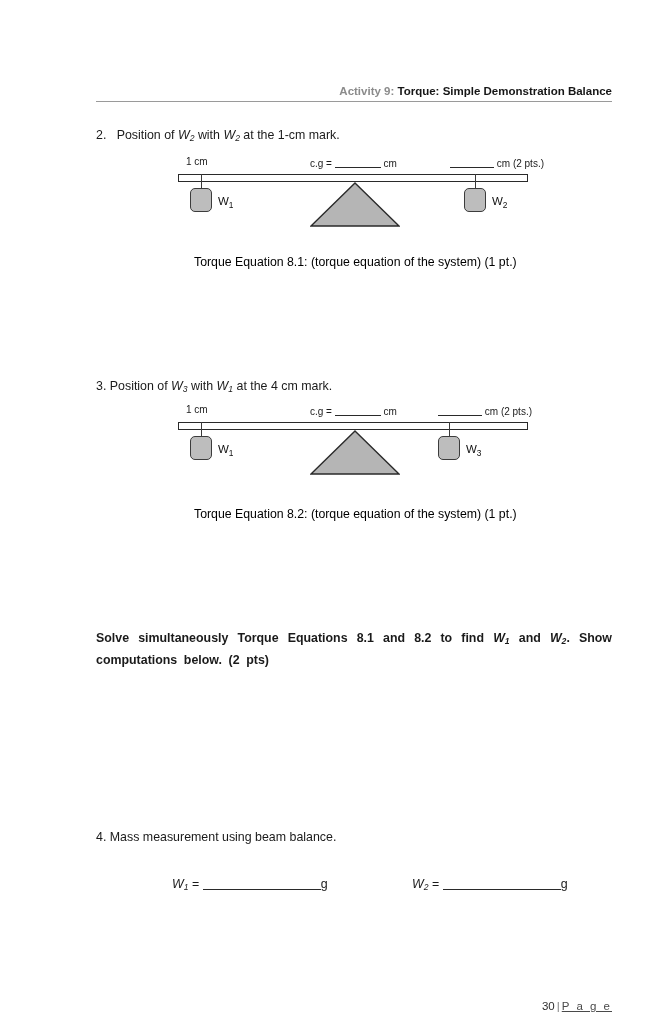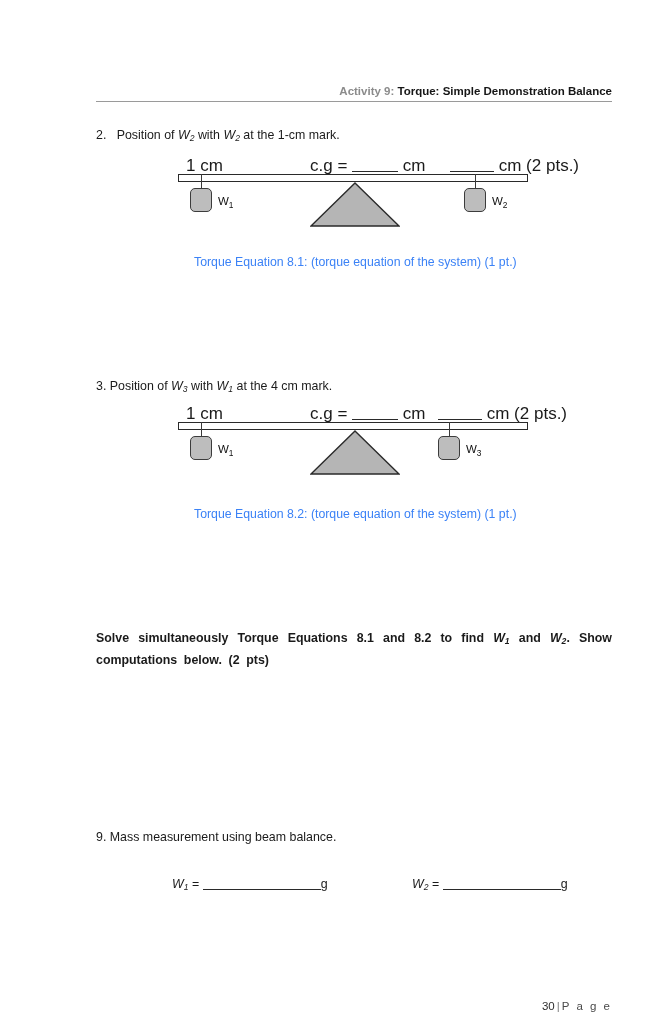--- a/index.html
+++ b/index.html
@@ -66,21 +66,21 @@
     width: 516px;
     font-size: 12.4px;
     line-height: 19px;
     color: #1a1a1a;
     text-align: justify;
   }
   .caption {
     position: absolute;
     font-size: 12.3px;
     line-height: 17px;
-    color: #3b82f6;
+    color: #000000;
     white-space: nowrap;
   }
   em.wvar {
     font-style: italic;
   }
   .sub {
     font-size: 8.6px;
     vertical-align: -0.28em;
     font-style: italic;
   }
@@ -125,21 +125,21 @@
   }
   .wlabel .sub2 {
     font-size: 8.4px;
     vertical-align: -0.3em;
   }
   .fulcrum {
     position: absolute;
   }
   .marklabel {
     position: absolute;
-    font-size: 17px;
+    font-size: 10px;
     color: #1a1a1a;
     white-space: nowrap;
   }
   .blank {
     display: inline-block;
     border-bottom: 1px solid #2a2a2a;
     height: 11px;
     vertical-align: -1px;
   }
 
@@ -164,21 +164,21 @@
     left: 96px;
     top: 952px;
     width: 516px;
     text-align: right;
     font-size: 11.5px;
     color: #2e2e2e;
     white-space: nowrap;
   }
   .footer .pnum { color: #2e2e2e; }
   .footer .bar { color: #7a7a7a; padding: 0 2px; }
-  .footer .pword { letter-spacing: 2px; color: #4a4a4a; }
+  .footer .pword { letter-spacing: 2px; color: #4a4a4a; text-decoration: underline; }
 </style>
 </head>
 <body>
 
 <div class="page">
 
   <div class="doc-header">
     <span class="act">Activity 9:</span>
     <span class="ttl">Torque: Simple Demonstration Balance</span>
   </div>
@@ -276,21 +276,21 @@
 
   <div class="para" style="top:581px;">
     <span style="word-spacing:3.2px;font-weight:bold;">
       <span>Solve simultaneously Torque Equations 8.1 and 8.2 to find</span>
       <em class="wvar">W</em><span class="sub">1</span>
       <span>and</span>
       <em class="wvar">W</em><span class="sub">2</span><span>. Show computations below. (2 pts)</span>
     </span>
   </div>
 
-  <div class="item-line" style="left:96px; top:781px;">9.  Mass measurement using beam balance.</div>
+  <div class="item-line" style="left:96px; top:781px;">4.  Mass measurement using beam balance.</div>
 
   <div class="blank-row" style="left:172px; top:829px;">
     <em class="wvar">W</em><span class="sub">1</span>
     <span>=</span>
     <span class="blank-long"></span><span>g</span>
   </div>
 
   <div class="blank-row" style="left:412px; top:829px;">
     <em class="wvar">W</em><span class="sub">2</span>
     <span>=</span>

